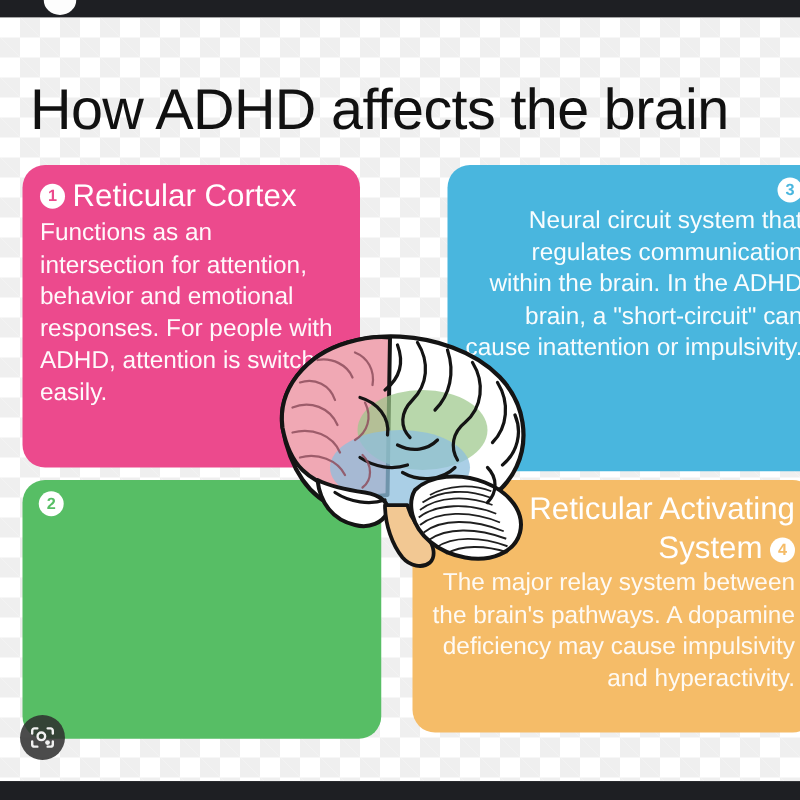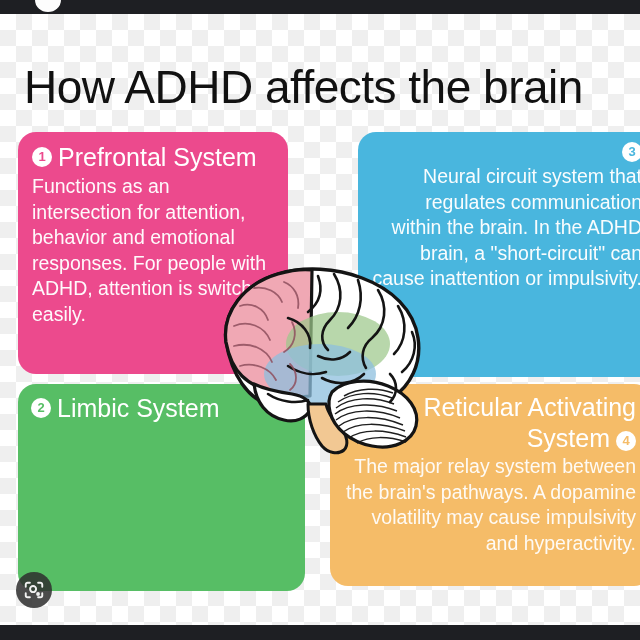--- a/index.html
+++ b/index.html
@@ -189,44 +189,43 @@
     <div class="top-pill"></div>
   </div>
 
   <div class="canvas">
 
     <div class="title">How ADHD affects the brain</div>
 
     <div class="card" id="card-prefrontal">
       <div class="card-head">
         <span class="badge">1</span>
-        <span>Prefrontal System</span>
+        <span>Reticular Cortex</span>
       </div>
       <div class="card-body">Functions as an intersection for attention, behavior and emotional responses. For people with ADHD, attention is switched easily.</div>
     </div>
 
     <div class="card" id="card-basal">
       <div class="card-head">
         <span class="badge">3</span>
       </div>
       <div class="card-body">Neural circuit system that regulates communication within the brain. In the ADHD brain, a "short-circuit" can cause inattention or impulsivity.</div>
     </div>
 
     <div class="card" id="card-limbic">
       <div class="card-head">
         <span class="badge">2</span>
-        <span>Limbic System</span>
       </div>
     </div>
 
     <div class="card" id="card-reticular">
       <div class="card-head">
         <span>Reticular Activating System</span><span class="badge">4</span>
       </div>
-      <div class="card-body">The major relay system between the brain's pathways. A dopamine volatility may cause impulsivity and hyperactivity.</div>
+      <div class="card-body">The major relay system between the brain's pathways. A dopamine deficiency may cause impulsivity and hyperactivity.</div>
     </div>
 
     <svg class="brain" viewBox="0 0 256 222">
 
       <path d="M34 96 C30 66 52 38 86 28 C112 20 144 22 170 32
                C200 43 222 64 226 92 C230 118 218 140 200 152
                C184 163 160 168 138 168 C116 168 94 166 78 160
                C56 152 40 130 34 96 Z" fill="#ffffff" stroke="#141414" stroke-width="3.4" stroke-linejoin="round"></path>
 
       <path d="M34 96 C30 66 52 38 86 28 C100 24 112 23 120 24

